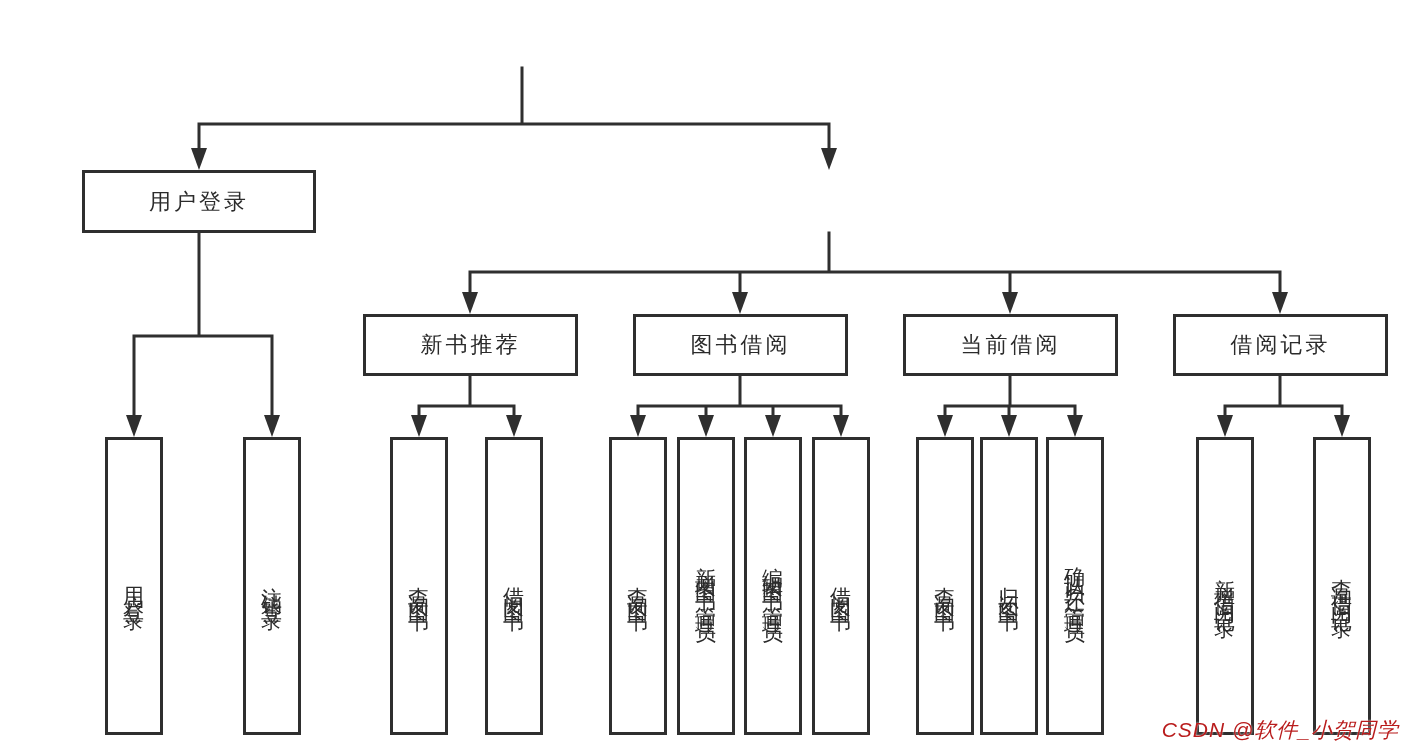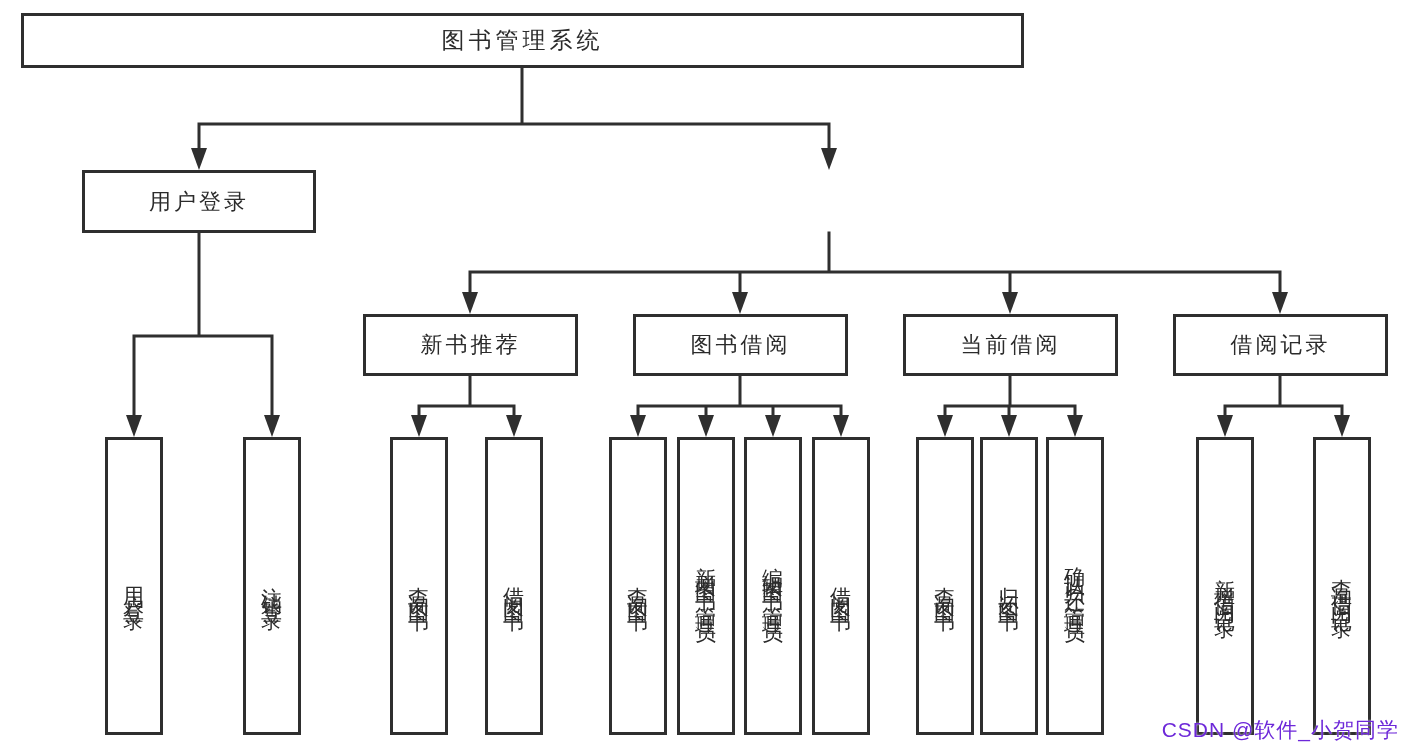--- a/index.html
+++ b/index.html
@@ -37,24 +37,25 @@
     letter-spacing: 8px;
     line-height: 1.0;
     white-space: nowrap;
   }
   .watermark {
     position: absolute;
     right: 6px;
     bottom: 3px;
     font-size: 21px;
     letter-spacing: 1px;
-    color: #6d28d9;
+    color: #b91c1c;
     text-shadow: 0 0 2px #ffffff;
     z-index: 5;
     white-space: nowrap;
+    font-style: italic;
   }
 </style>
 </head>
 <body>
 
 <div class="canvas">
 
   <svg class="connectors" viewBox="0 0 1405 747" xmlns="http://www.w3.org/2000/svg">
     <g stroke="#2f2f2f" stroke-width="3" fill="none" stroke-linecap="square">
 
@@ -88,23 +89,20 @@
       <polygon points="765,415 781,415 773,437"></polygon>
       <polygon points="833,415 849,415 841,437"></polygon>
       <polygon points="937,415 953,415 945,437"></polygon>
       <polygon points="1001,415 1017,415 1009,437"></polygon>
       <polygon points="1067,415 1083,415 1075,437"></polygon>
       <polygon points="1217,415 1233,415 1225,437"></polygon>
       <polygon points="1334,415 1350,415 1342,437"></polygon>
     </g>
   </svg>
 
-  <div class="node node-h node-root" style="left:21px; top:13px; width:1003px; height:55px;">
-    <span>图书管理系统</span>
-  </div>
 
   <div class="node node-h" style="left:82px; top:170px; width:234px; height:63px;">
     <span>用户登录</span>
   </div>
 
   <div class="node node-h" style="left:363px; top:314px; width:215px; height:62px;">
     <span>新书推荐</span>
   </div>
   <div class="node node-h" style="left:633px; top:314px; width:215px; height:62px;">
     <span>图书借阅</span>

